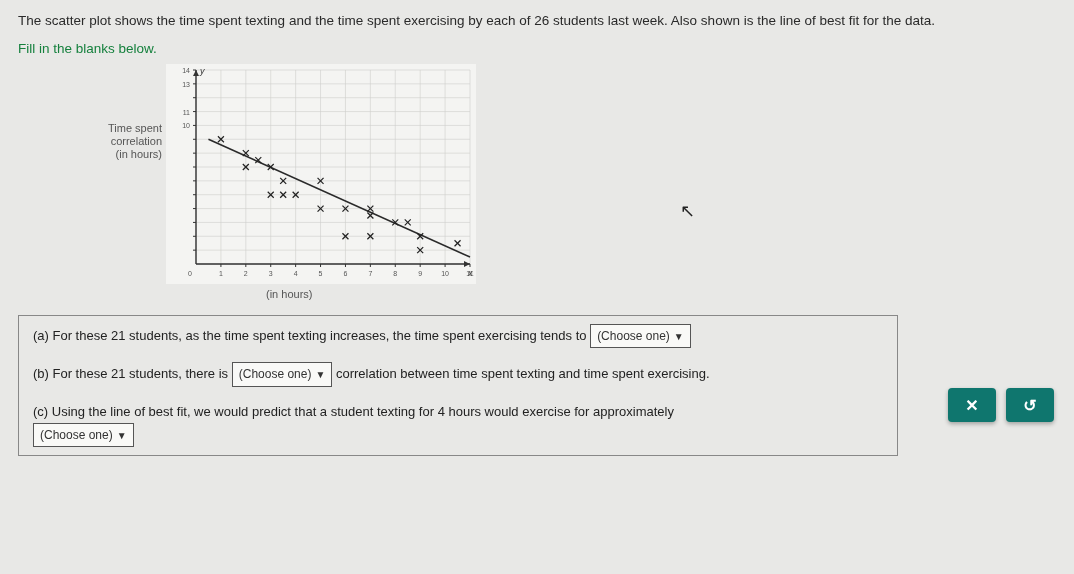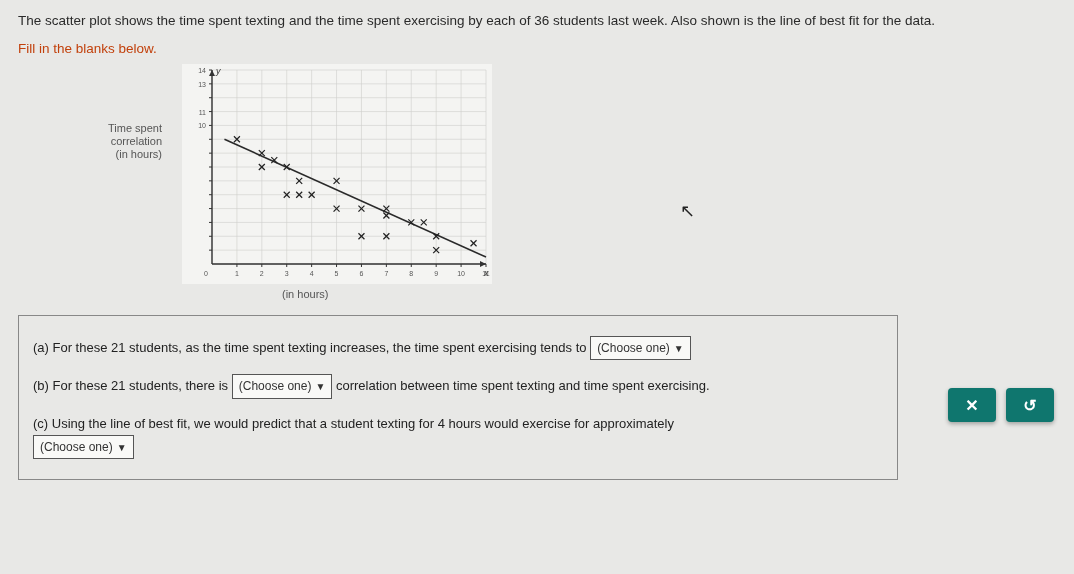--- a/index.html
+++ b/index.html
@@ -7,49 +7,49 @@
     width: 1074px;
     height: 574px;
     background: #e8e8e6;
     font-family: Arial, sans-serif;
     color: #333;
     padding: 12px 18px;
     position: relative;
     overflow: hidden;
   }
   .intro { font-size: 13.5px; color: #2a2a2a; margin-bottom: 10px; line-height: 1.4; }
-  .fill { font-size: 13.5px; color: #c2410c; margin-bottom: 8px; }
+  .fill { font-size: 13.5px; color: #15803d; margin-bottom: 8px; }
   .chart-wrap {
     display: flex;
     align-items: flex-start;
     margin-left: 90px;
     margin-top: 4px;
   }
   .ylabel-block {
     text-align: right;
     font-size: 11px;
     color: #555;
-    margin-right: 20px;
+    margin-right: 4px;
     margin-top: 58px;
     line-height: 1.2;
   }
   .chart-col { display: flex; flex-direction: column; align-items: center; }
   .xlabel-block {
     font-size: 11px;
     color: #555;
     text-align: left;
     margin-top: 4px;
     line-height: 1.2;
     width: 100%;
     padding-left: 100px;
   }
   svg.plot { display: block; background: #f4f4f2; }
   .questions-box {
     border: 1.5px solid #888;
-    padding: 20px 14px;
+    padding: 8px 14px;
     margin-top: 14px;
     width: 880px;
     font-size: 13px;
     color: #222;
   }
   .qrow { margin-bottom: 14px; line-height: 1.7; }
   .qrow:last-child { margin-bottom: 0; margin-top: 12px; }
   .choose {
     display: inline-block;
     border: 1px solid #555;
@@ -87,21 +87,21 @@
     left: 680px;
     top: 200px;
     font-size: 18px;
     color: #222;
     pointer-events: none;
   }
 </style>
 </head>
 <body>
 
-<div class="intro">The scatter plot shows the time spent texting and the time spent exercising by each of 36 students last week. Also shown is the line of best fit for the data.</div>
+<div class="intro">The scatter plot shows the time spent texting and the time spent exercising by each of 26 students last week. Also shown is the line of best fit for the data.</div>
 <div class="fill">Fill in the blanks below.</div>
 
 <div class="chart-wrap">
   <div class="ylabel-block">
     <div>Time spent</div>
     <div>correlation</div>
     <div>(in hours)</div>
   </div>
   <div class="chart-col">
     <svg class="plot" width="310" height="220" viewBox="0 0 310 220">

